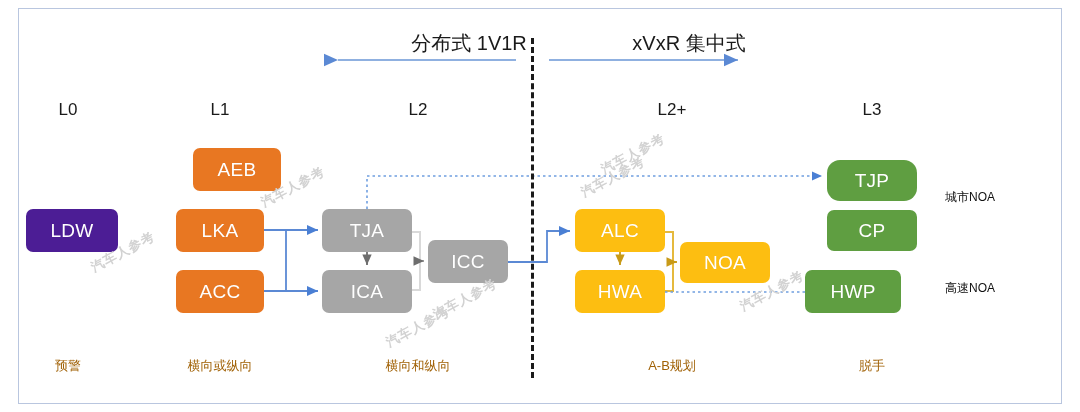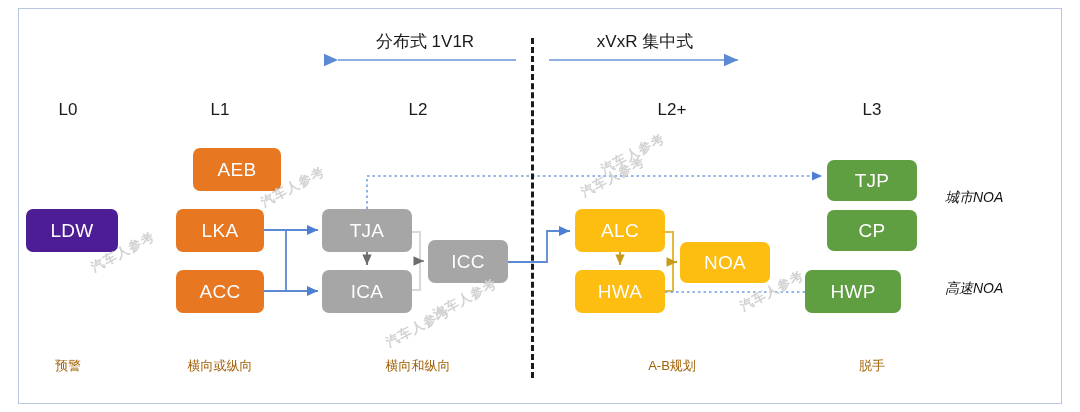--- a/index.html
+++ b/index.html
@@ -21,29 +21,29 @@
   .n-blue{background:#4c1d95;}
   .n-orange{background:#e87722;}
   .n-gray{background:#a6a6a6;}
   .n-amber{background:#fdbe11;}
   .n-green{background:#5f9e41;}
   .lvl{
     position:absolute;font-size:17px;color:#1a1a1a;text-align:center;
     transform:translateX(-50%);
   }
   .band-label{
-    position:absolute;font-size:17px;color:#1a1a1a;
-    transform:translateX(-50%);white-space:nowrap;
+    position:absolute;font-size:20px;color:#1a1a1a;
+    transform:translateX(-50%);white-space:nowrap;margin-left:44px;
   }
   .bottom-label{
     position:absolute;font-size:13px;color:#a16207;text-align:center;
     transform:translateX(-50%);white-space:nowrap;
   }
   .side-label{
-    position:absolute;font-size:14px;color:#111111;white-space:nowrap;font-style:italic;
+    position:absolute;font-size:12px;color:#111111;white-space:nowrap;
   }
   .divider{
     position:absolute;left:531px;top:38px;width:0;height:340px;
     border-left:3px dashed #1a1a1a;
   }
   svg#wires{position:absolute;left:0;top:0;width:1080px;height:412px;overflow:visible;}
   .wm{
     position:absolute;font-size:13px;color:#d2d2d2;font-weight:700;
     letter-spacing:1px;white-space:nowrap;
     transform:rotate(-28deg);user-select:none;pointer-events:none;
@@ -112,21 +112,21 @@
   <div class="node n-blue" style="left:26px;top:209px;width:92px;height:43px;">LDW</div>
   <div class="node n-orange" style="left:176px;top:148px;width:88px;height:43px;margin-left:17px;">AEB</div>
   <div class="node n-orange" style="left:176px;top:209px;width:88px;height:43px;">LKA</div>
   <div class="node n-orange" style="left:176px;top:270px;width:88px;height:43px;">ACC</div>
   <div class="node n-gray" style="left:322px;top:209px;width:90px;height:43px;">TJA</div>
   <div class="node n-gray" style="left:322px;top:270px;width:90px;height:43px;">ICA</div>
   <div class="node n-gray" style="left:428px;top:240px;width:80px;height:43px;">ICC</div>
   <div class="node n-amber" style="left:575px;top:209px;width:90px;height:43px;">ALC</div>
   <div class="node n-amber" style="left:575px;top:270px;width:90px;height:43px;text-align:center;">HWA</div>
   <div class="node n-amber" style="left:680px;top:242px;width:90px;height:41px;">NOA</div>
-  <div class="node n-green" style="left:827px;top:160px;width:90px;height:41px;">TJP</div>
+  <div class="node n-green" style="left:827px;top:160px;width:90px;height:41px;border-radius:13px;">TJP</div>
   <div class="node n-green" style="left:827px;top:210px;width:90px;height:41px;">CP</div>
   <div class="node n-green" style="left:805px;top:270px;width:96px;height:43px;">HWP</div>
 
   <div class="side-label" style="left:945px;top:189px;">城市NOA</div>
   <div class="side-label" style="left:945px;top:280px;">高速NOA</div>
 
   <div class="bottom-label" style="left:68px;top:357px;">预警</div>
   <div class="bottom-label" style="left:220px;top:357px;">横向或纵向</div>
   <div class="bottom-label" style="left:418px;top:357px;">横向和纵向</div>
   <div class="bottom-label" style="left:672px;top:357px;">A-B规划</div>

